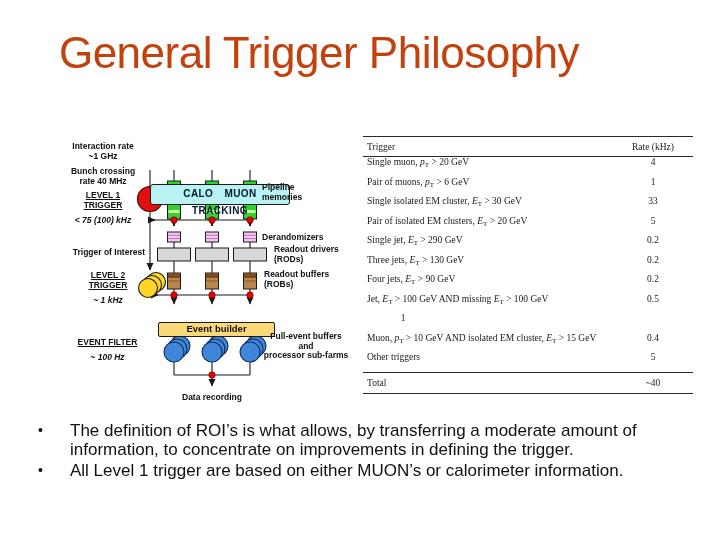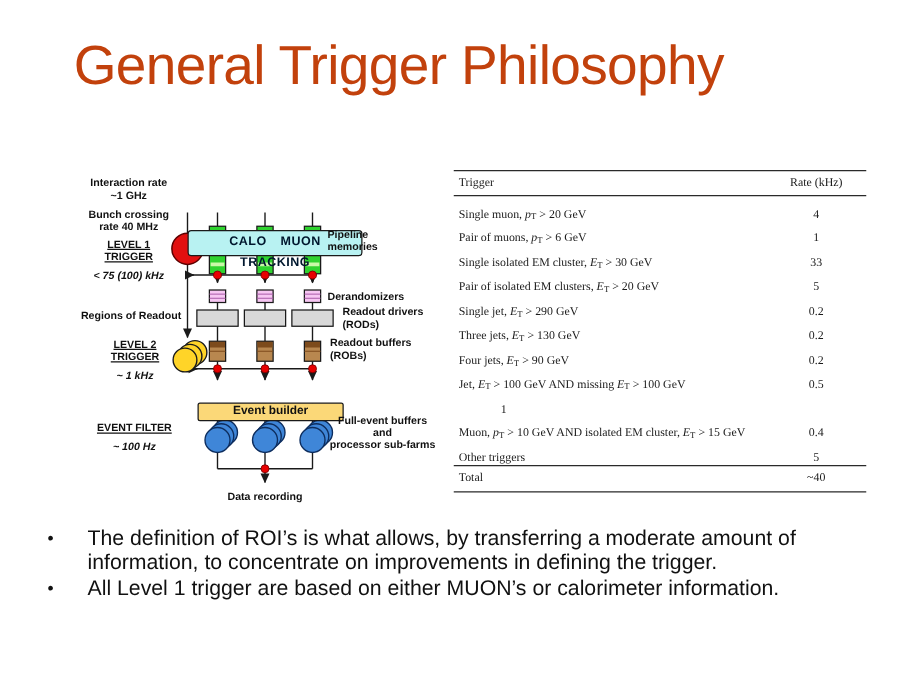--- a/index.html
+++ b/index.html
@@ -21,21 +21,21 @@
     font:bold 10px "Liberation Sans",sans-serif;color:#00172e;text-align:center;
     line-height:17px;word-spacing:8px;letter-spacing:.4px;margin-top:33px;}
   .event-builder{position:absolute;left:118px;top:192px;width:115px;height:13px;
     background:var(--event_builder_bg);border:1.2px solid var(--box_border);border-radius:2px;
     font:bold 9.5px "Liberation Sans",sans-serif;color:#111;text-align:center;line-height:12px;}
   
   .trigger-table{position:absolute;left:363px;top:136px;width:330px;
     font-family:"Liberation Serif",serif;font-size:9.5px;color:#1a1a1a;}
   .thead{display:flex;align-items:center;height:19px;
     border-top:1.5px solid #2a2a2a;border-bottom:1.5px solid #2a2a2a;}
-  .trow{display:flex;align-items:flex-end;height:19.5px;}
+  .trow{display:flex;align-items:flex-start;height:19.5px;}
   .ttotal{display:flex;align-items:center;height:20px;
     border-top:1.5px solid #2a2a2a;border-bottom:1.5px solid #2a2a2a;gap:15px;}
   .tcell-trigger{flex:1;padding-left:4px;white-space:nowrap;}
   .tcell-rate{width:80px;text-align:center;}
   .trigger-table sub{font-size:7px;line-height:0;vertical-align:-1.5px;}
   .trigger-table .var{font-style:italic;}
   
   .bullets{position:absolute;left:38px;top:421px;width:650px;}
   .bullet-row{display:flex;margin-bottom:2px;}
   .bullet-glyph{width:32px;font-size:14px;line-height:19px;color:#111;flex:none;}
@@ -187,21 +187,21 @@
   <div class="detector-box">CALO MUON TRACKING</div>
   <div class="event-builder">Event builder</div>
 
   <div class="dlab ctr" style="left:3px;top:12px;width:120px;">Interaction rate
 ~1 GHz</div>
   <div class="dlab ctr" style="left:3px;top:37px;width:120px;">Bunch crossing
 rate 40 MHz</div>
   <div class="dlab ctr ul" style="left:3px;top:61px;width:120px;">LEVEL 1
 TRIGGER</div>
   <div class="dlab ctr it" style="left:3px;top:86px;width:120px;">&lt; 75 (100) kHz</div>
-  <div class="dlab" style="left:0;top:118px;width:105px;text-align:right;">Regions of Readout</div>
+  <div class="dlab" style="left:0;top:118px;width:105px;text-align:right;">Trigger of Interest</div>
   <div class="dlab ctr ul" style="left:13px;top:141px;width:110px;">LEVEL 2
 TRIGGER</div>
   <div class="dlab ctr it" style="left:13px;top:166px;width:110px;">~ 1 kHz</div>
   <div class="dlab ctr ul" style="left:10px;top:208px;width:115px;">EVENT FILTER</div>
   <div class="dlab ctr it" style="left:10px;top:223px;width:115px;">~ 100 Hz</div>
 
   <div class="dlab" style="left:222px;top:53px;">Pipeline
 memories</div>
   <div class="dlab" style="left:222px;top:103px;">Derandomizers</div>
   <div class="dlab" style="left:234px;top:115px;">Readout drivers

